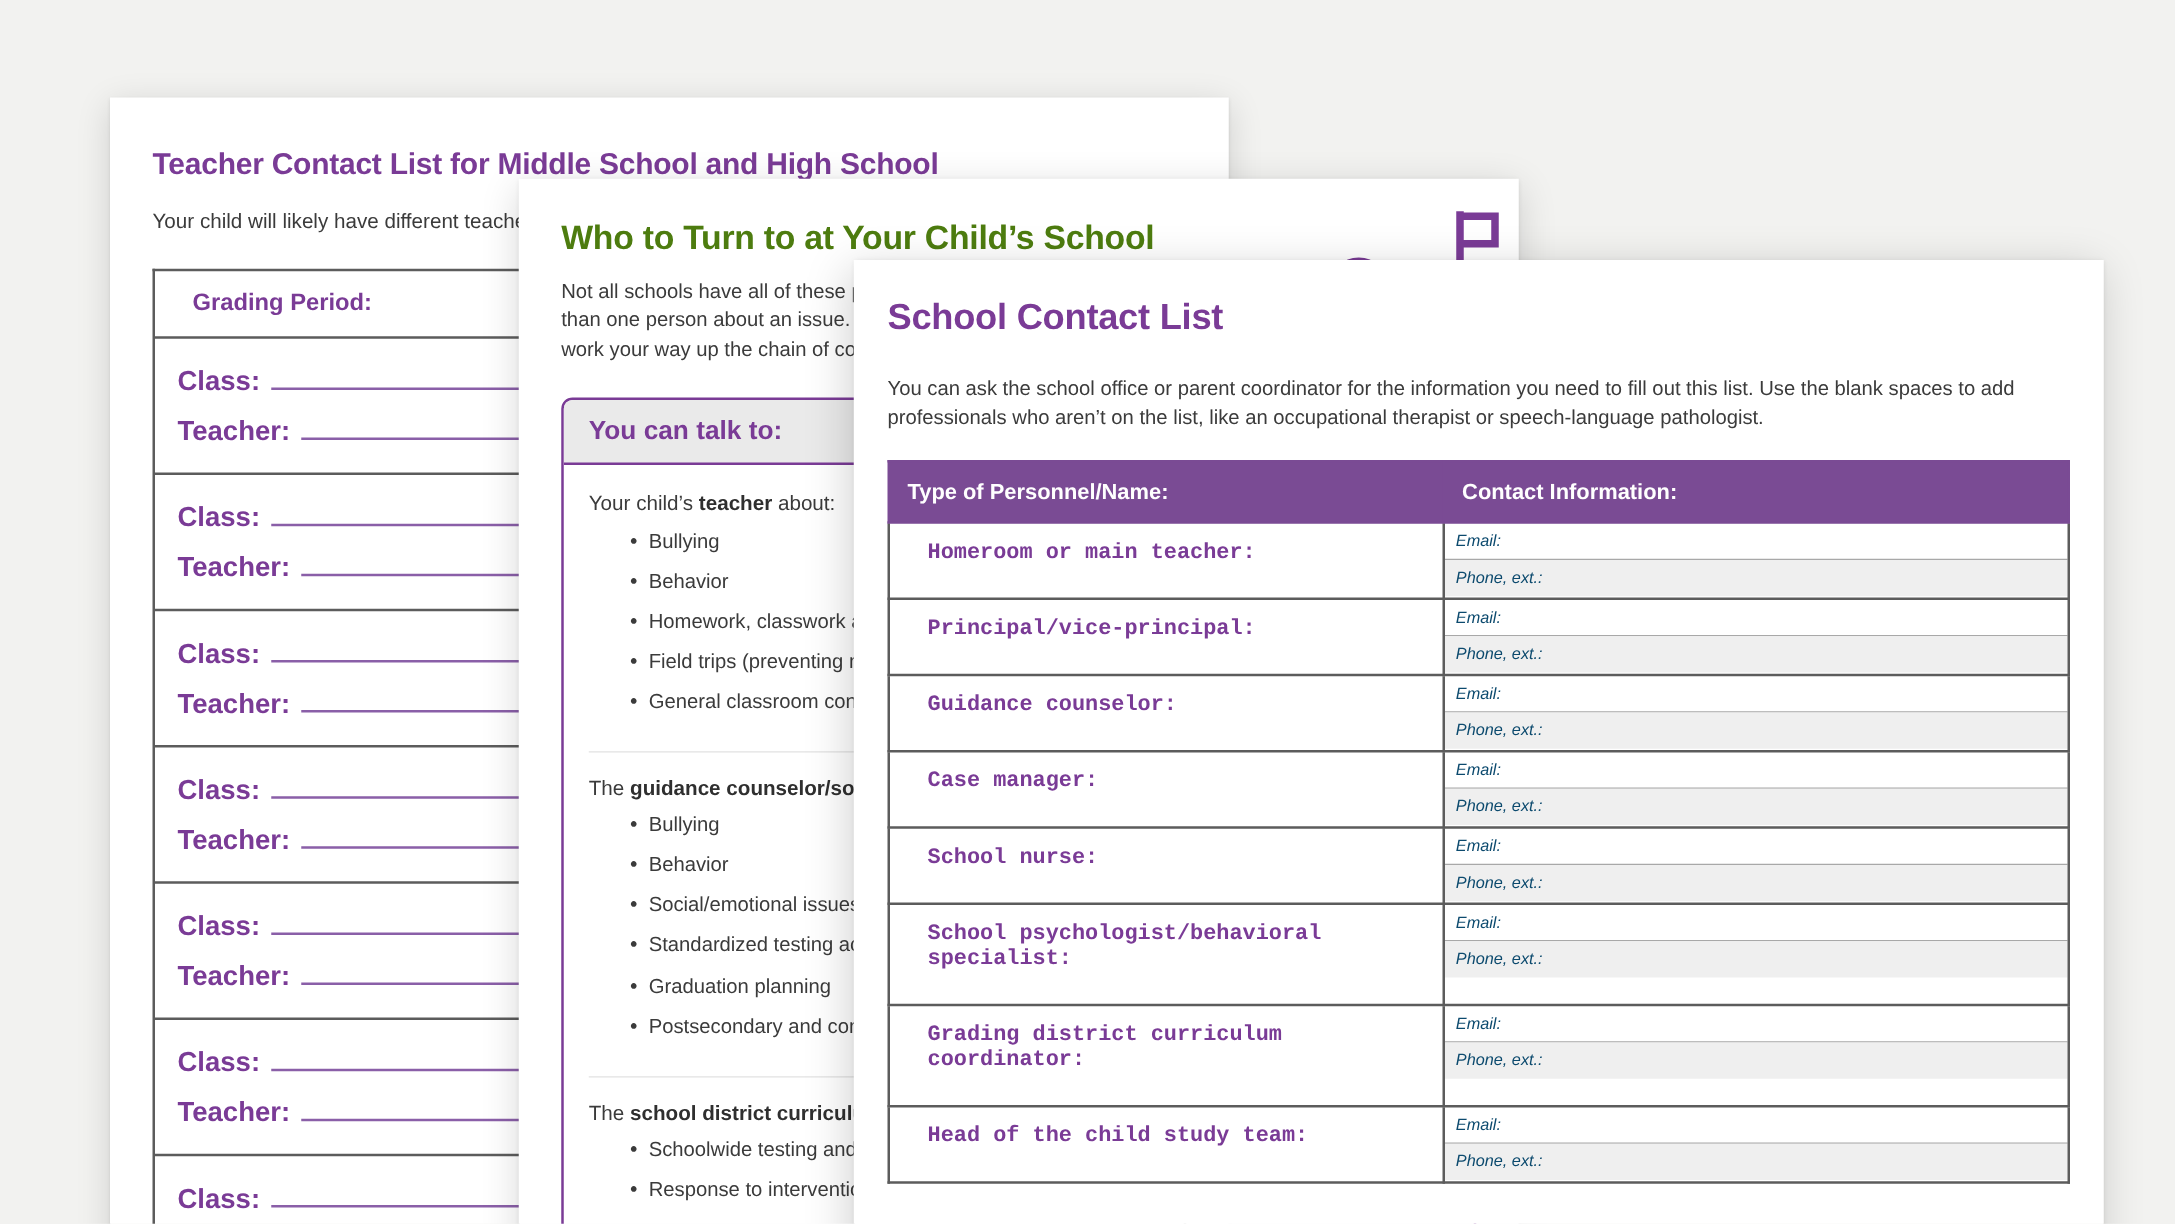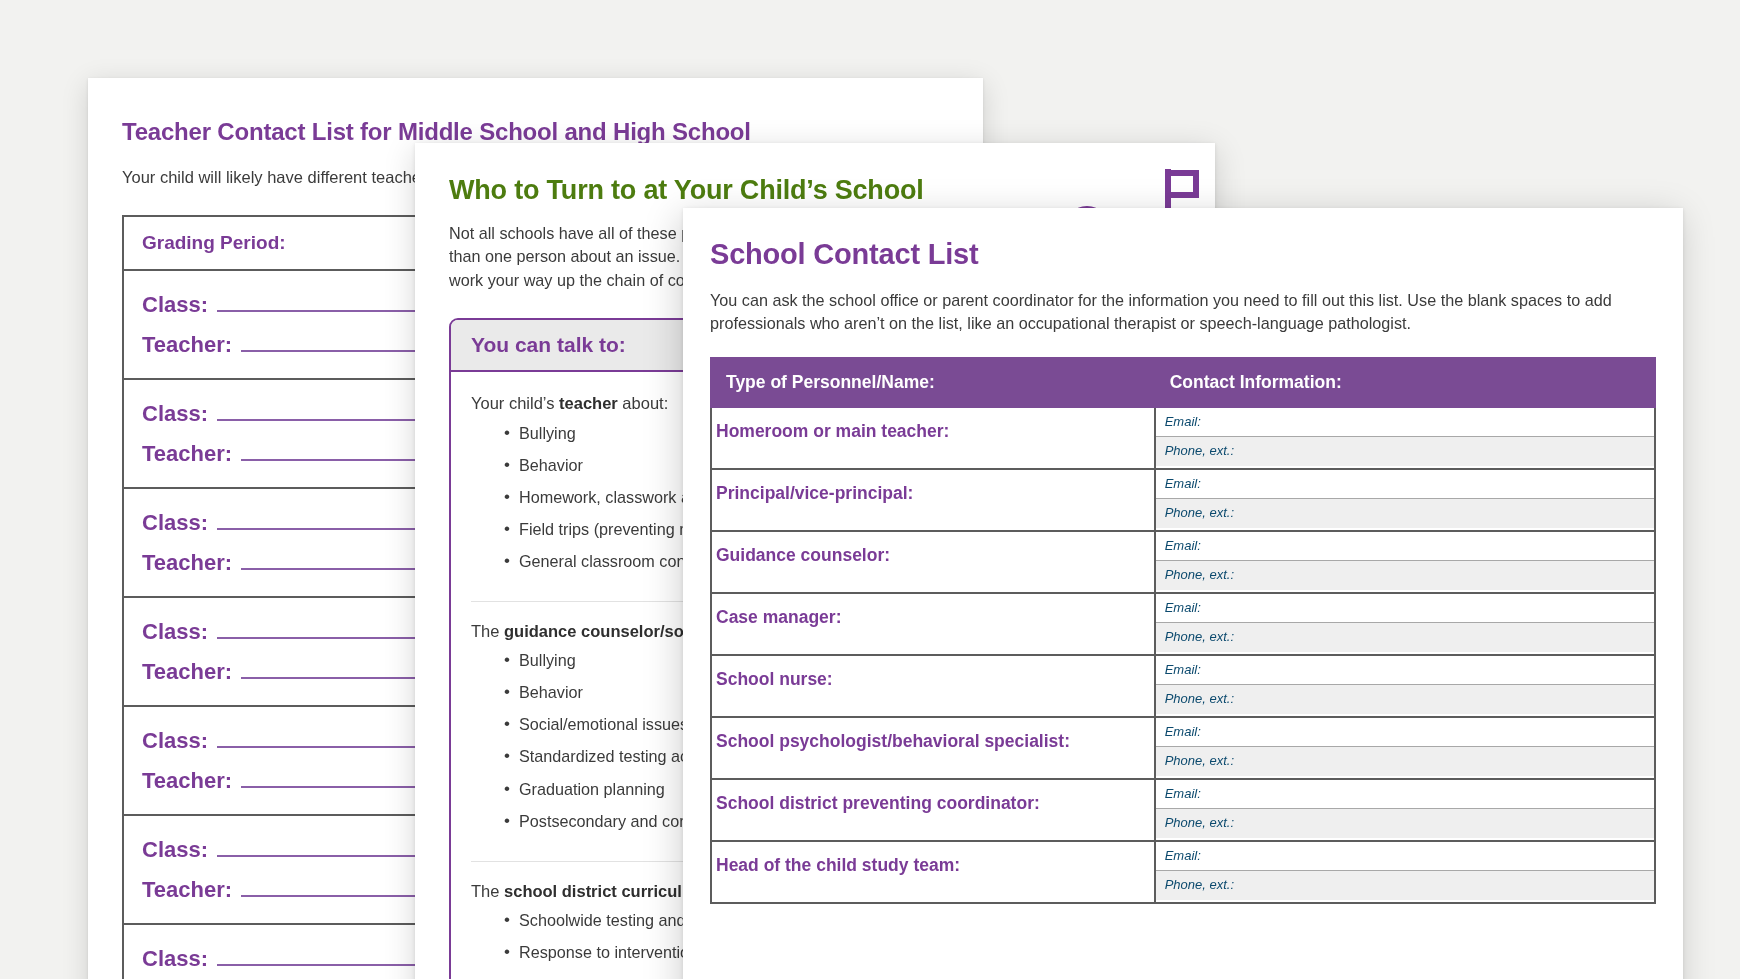--- a/index.html
+++ b/index.html
@@ -52,20 +52,21 @@
     border-bottom: none;
   }
   .tbl-head-row {
     border-bottom: 2.5px solid #5c5c5c;
     padding: 15px 18px 15px 18px;
   }
   .tbl-head-row .lbl {
     color: #7a3b96;
     font-size: 19px;
     font-weight: bold;
+    margin-left: 12px;
   }
   .tbl-row {
     border-bottom: 2.5px solid #5c5c5c;
     padding: 14px 18px 16px 18px;
   }
   .fld {
     display: flex;
     align-items: baseline;
     margin: 7px 0 14px 0;
   }
@@ -168,21 +169,21 @@
     box-shadow: -4px 7px 34px rgba(0,0,0,0.18), 0 1px 4px rgba(0,0,0,0.10);
     z-index: 3;
   }
   #card-school .inner { padding: 30px 27px 0 27px; }
 
   h1.doc-title3 {
     color: #7a3b96;
     font-size: 29px;
     font-weight: bold;
     letter-spacing: -0.2px;
-    margin-bottom: 18px;
+    margin-bottom: 29px;
   }
   p.doc-intro3 {
     color: #3b3b3b;
     font-size: 16.2px;
     line-height: 1.43;
     margin-bottom: 22px;
   }
 
   table.ctbl {
     width: 100%;
@@ -196,24 +197,25 @@
     font-weight: bold;
     text-align: left;
     padding: 13px 14px;
     border: 2px solid #7a4b94;
   }
   table.ctbl th.c1 { width: 47%; }
 
   td.name-cell {
     border: 2px solid #5c5c5c;
     vertical-align: top;
-    padding: 13px 14px 26px 4px;
+    padding: 13px 14px 26px 30px;
     color: #7a3b96;
     font-size: 17.5px;
     font-weight: bold;
+    font-family: Liberation Mono, monospace;
   }
   td.contact-cell {
     border: 2px solid #5c5c5c;
     padding: 0;
     vertical-align: top;
   }
   .cslot {
     font-size: 13px;
     font-style: italic;
     color: #0c4a6e;
@@ -415,21 +417,21 @@
               </td>
             </tr>
             <tr>
               <td class="name-cell">School psychologist/behavioral specialist:</td>
               <td class="contact-cell">
                 <div class="cslot">Email:</div>
                 <div class="cslot shade">Phone, ext.:</div>
               </td>
             </tr>
             <tr>
-              <td class="name-cell">School district preventing coordinator:</td>
+              <td class="name-cell">Grading district curriculum coordinator:</td>
               <td class="contact-cell">
                 <div class="cslot">Email:</div>
                 <div class="cslot shade">Phone, ext.:</div>
               </td>
             </tr>
             <tr>
               <td class="name-cell">Head of the child study team:</td>
               <td class="contact-cell">
                 <div class="cslot">Email:</div>
                 <div class="cslot shade">Phone, ext.:</div>

